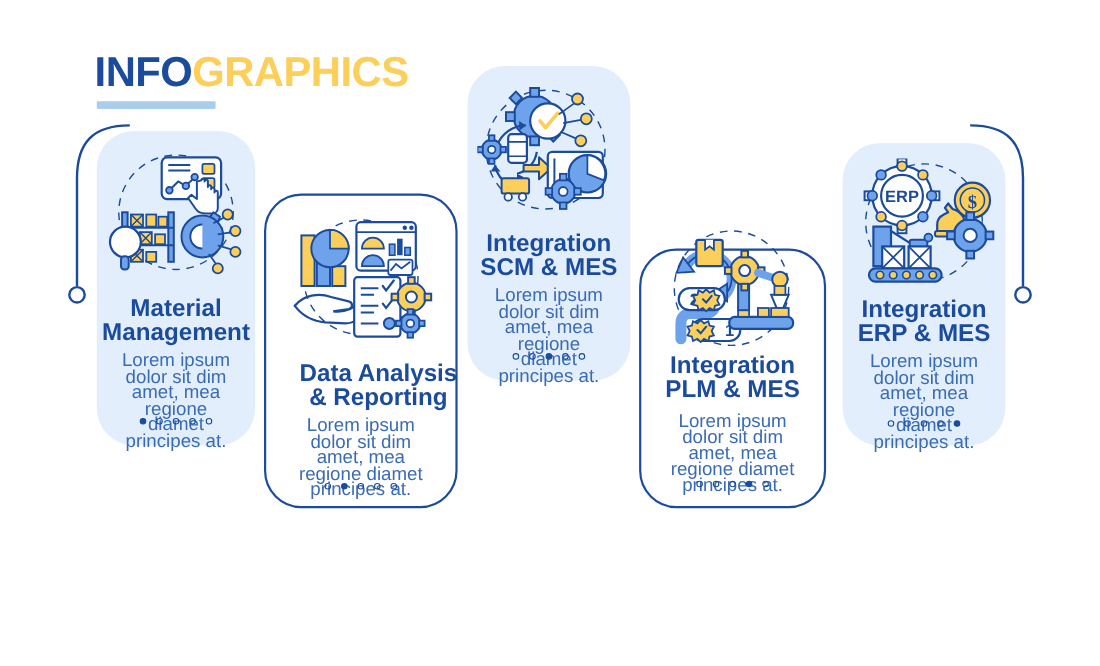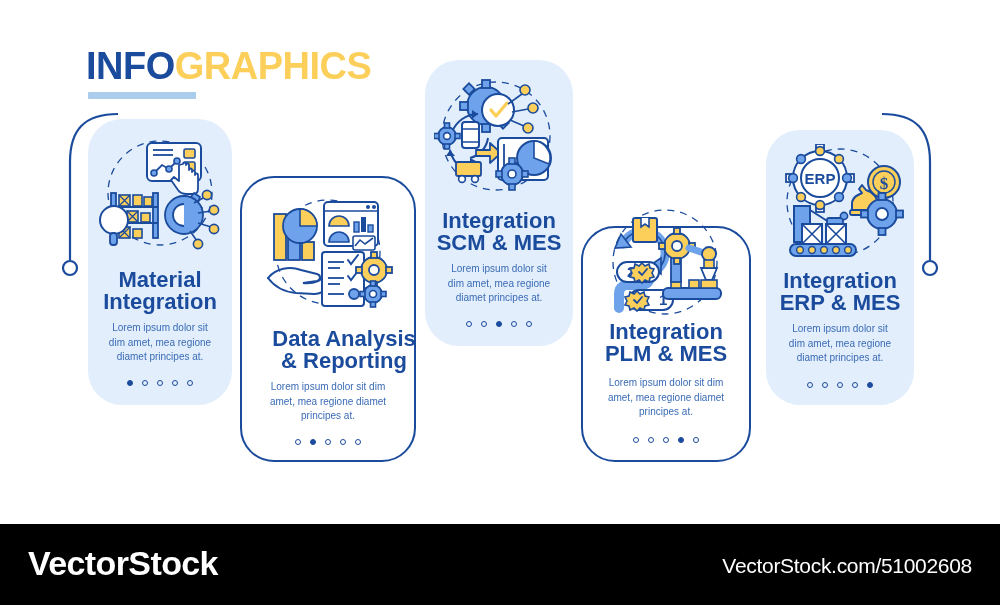--- a/index.html
+++ b/index.html
@@ -44,21 +44,21 @@
     position:absolute;left:0;width:100%;
     text-align:center;
     color:#1b4b9c;
     font-size:22px;font-weight:bold;line-height:22px;
     white-space:pre-line;
   }
   .card-body{
     position:absolute;left:0;width:100%;
     text-align:center;
     color:#3a6bb5;
-    font-size:10px;line-height:14.5px;
+    font-size:17px;line-height:14.5px;
     padding:0 18px;box-sizing:border-box;
   }
   .dots{
     position:absolute;left:0;width:100%;
     display:flex;justify-content:center;gap:9px;
   }
   .dot{width:6px;height:6px;border-radius:50%;box-sizing:border-box;
        border:1.3px solid #1b4b9c;background:transparent;}
   .dot.active{background:#1b4b9c;}
 
@@ -145,21 +145,21 @@
         <line x1="101" y1="88" x2="114" y2="92" stroke="#1b4b9c" stroke-width="1.6"></line>
         <line x1="93" y1="96" x2="100" y2="106" stroke="#1b4b9c" stroke-width="1.6"></line>
         <circle cx="110" cy="60" r="4.6" fill="#fbcf5a" stroke="#1b4b9c" stroke-width="1.6"></circle>
         <circle cx="117" cy="75" r="4.6" fill="#fbcf5a" stroke="#1b4b9c" stroke-width="1.6"></circle>
         <circle cx="117" cy="94" r="4.6" fill="#fbcf5a" stroke="#1b4b9c" stroke-width="1.6"></circle>
         <circle cx="101" cy="109" r="4.6" fill="#fbcf5a" stroke="#1b4b9c" stroke-width="1.6"></circle>
       </svg>
     </div>
 
     <div class="card-title" style="top:150px;">Material
-Integration</div>
+Management</div>
     <div class="card-body" style="top:202px;">Lorem ipsum dolor sit dim amet, mea regione diamet principes at.</div>
 
     <div class="dots" style="top:261px;">
       <span class="dot active"></span>
       <span class="dot"></span>
       <span class="dot"></span>
       <span class="dot"></span>
       <span class="dot"></span>
     </div>
   </div>
@@ -456,18 +456,14 @@
 
     <div class="dots" style="top:252px;">
       <span class="dot"></span>
       <span class="dot"></span>
       <span class="dot"></span>
       <span class="dot"></span>
       <span class="dot active"></span>
     </div>
   </div>
 
-  <div class="footer">
-    <div class="footer-logo">VectorStock</div>
-    <div class="footer-url">VectorStock.com/51002608</div>
-  </div>
 
 </div>
 
 </body></html>

